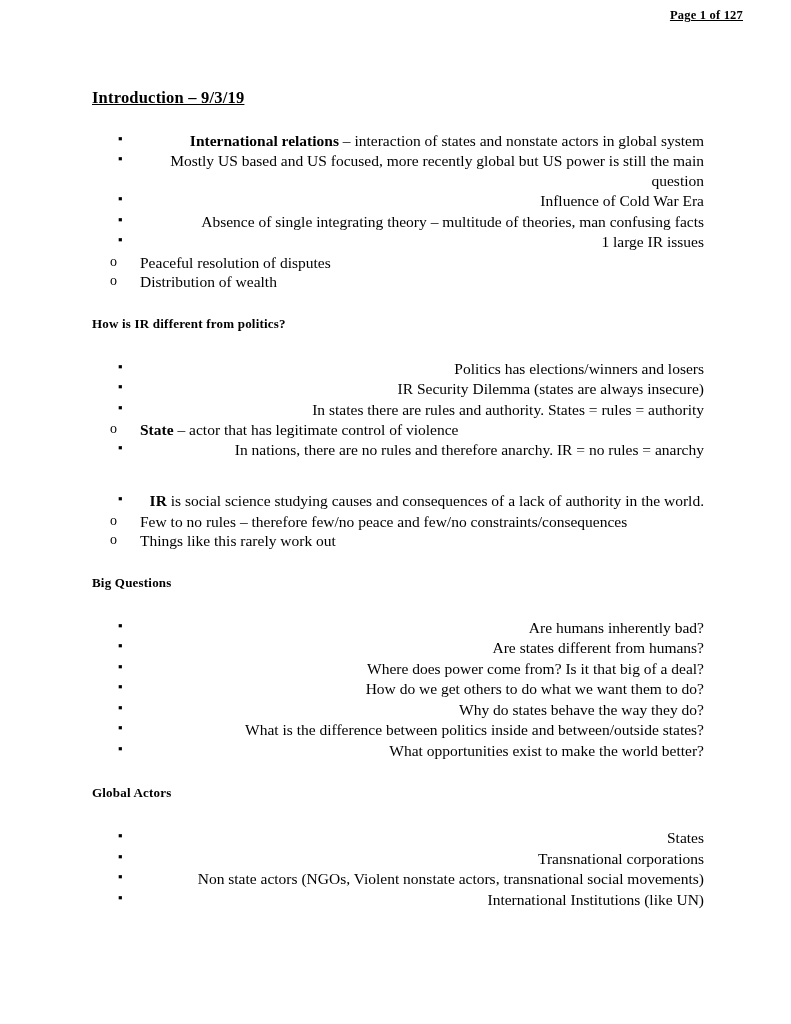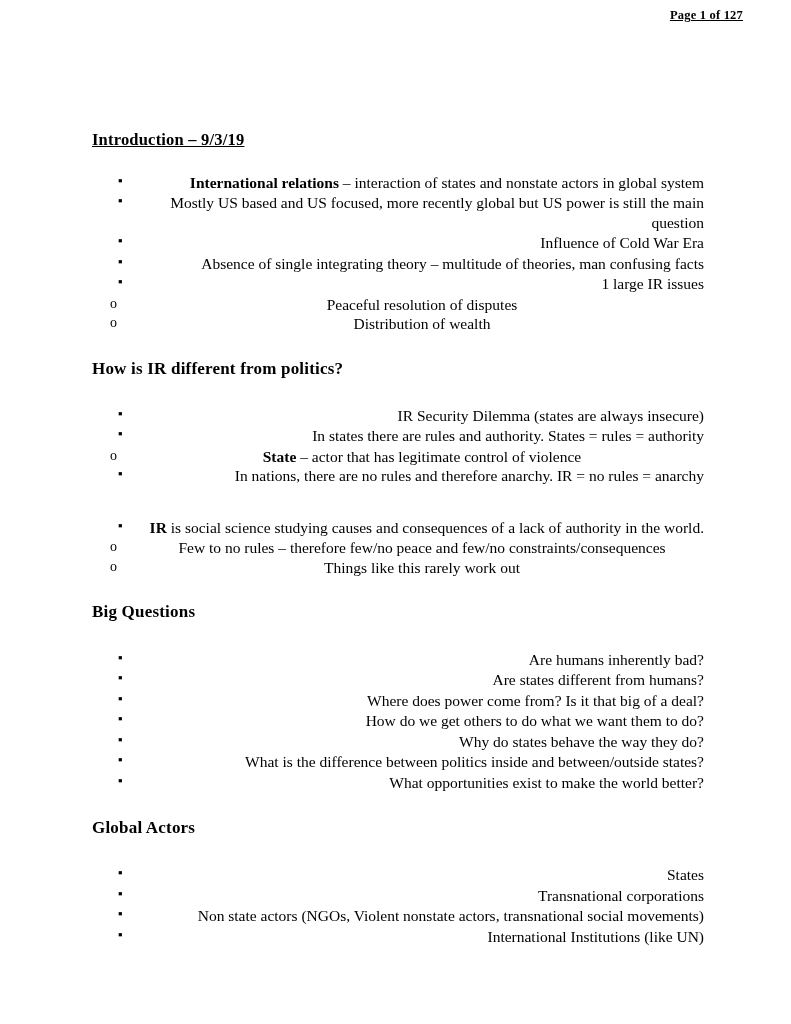--- a/index.html
+++ b/index.html
@@ -32,32 +32,31 @@
     text-decoration: underline;
     letter-spacing: 0.2px;
     white-space: nowrap;
   }
   
   .content {
     position: absolute;
     left: 92px;
     top: 88px;
     width: 612px;
-    margin-top: 42px;
   }
   .doc-title {
     font-size: 16.5px;
     font-weight: bold;
     text-decoration: underline;
     letter-spacing: 0.2px;
     margin: 0 0 22px 0;
     line-height: 1.25;
   }
   .section-heading {
-    font-size: 17px;
+    font-size: 13px;
     font-weight: bold;
     letter-spacing: 0.2px;
     margin: 0 0 10px 0;
     line-height: 1.3;
   }
   .bullets {
     list-style: none;
     margin: 0;
     padding: 0;
     text-align: right;
@@ -84,21 +83,20 @@
     list-style: none;
     margin: 0;
     padding: 0;
   }
   .sub-bullets > li {
     position: relative;
     padding-left: 48px;
     font-size: 15.5px;
     line-height: 1.26;
     margin: 0;
-    text-align: center;
   }
   .sub-bullets > li > .marker {
     position: absolute;
     left: 18px;
     top: 0;
     font-size: 13px;
     line-height: 1.26;
   }
   .sub-bullets > li > .marker::before {
     content: "o";
@@ -127,20 +125,21 @@
           <li class="lvl1"><span class="marker"></span><span>1 large IR issues</span></li>
         </ul>
         <ul class="sub-bullets">
           <li class="lvl2"><span class="marker"></span><span>Peaceful resolution of disputes</span></li>
           <li class="lvl2"><span class="marker"></span><span>Distribution of wealth</span></li>
         </ul>
         <div class="section-gap-lg"></div>
         <div class="section-heading">How is IR different from politics?</div>
         <div class="section-gap-sm"></div>
         <ul class="bullets">
+          <li class="lvl1"><span class="marker"></span><span>Politics has elections/winners and losers</span></li>
           <li class="lvl1"><span class="marker"></span><span>IR Security Dilemma (states are always insecure)</span></li>
           <li class="lvl1"><span class="marker"></span><span>In states there are rules and authority. States = rules = authority</span></li>
         </ul>
         <ul class="sub-bullets">
           <li class="lvl2"><span class="marker"></span><span class="bold">State</span><span> – actor that has legitimate control of violence</span></li>
         </ul>
         <ul class="bullets">
           <li class="lvl1"><span class="marker"></span><span>In nations, there are no rules and therefore anarchy. IR = no rules = anarchy</span></li>
         </ul>
         <div class="blank-line"></div>

